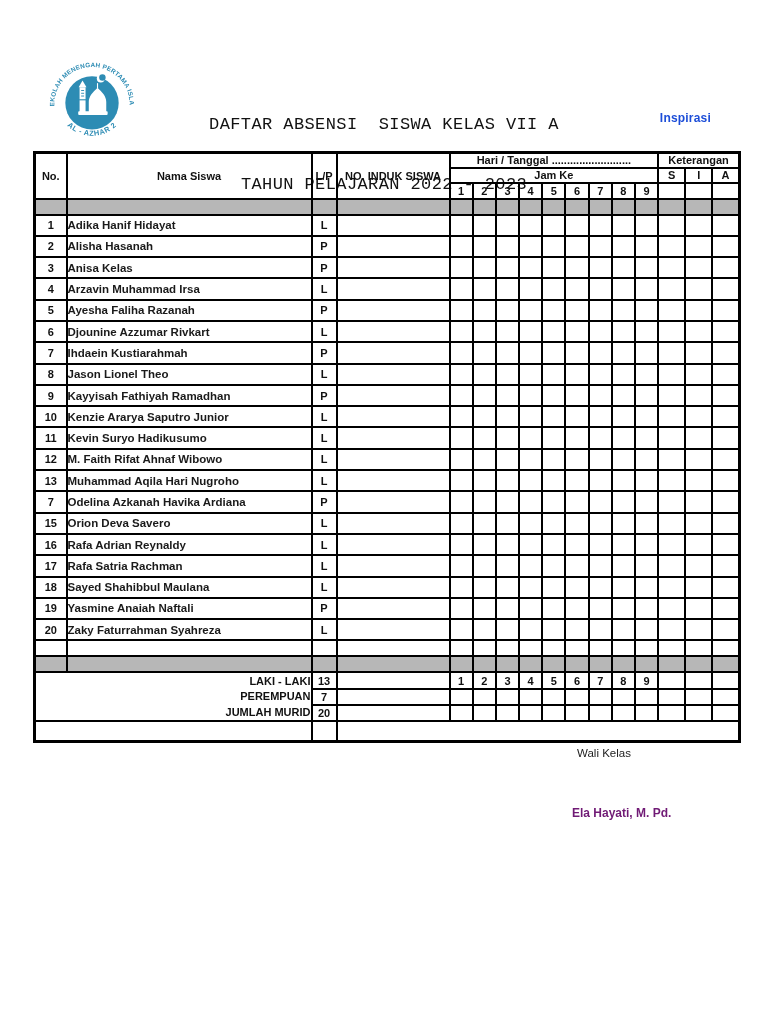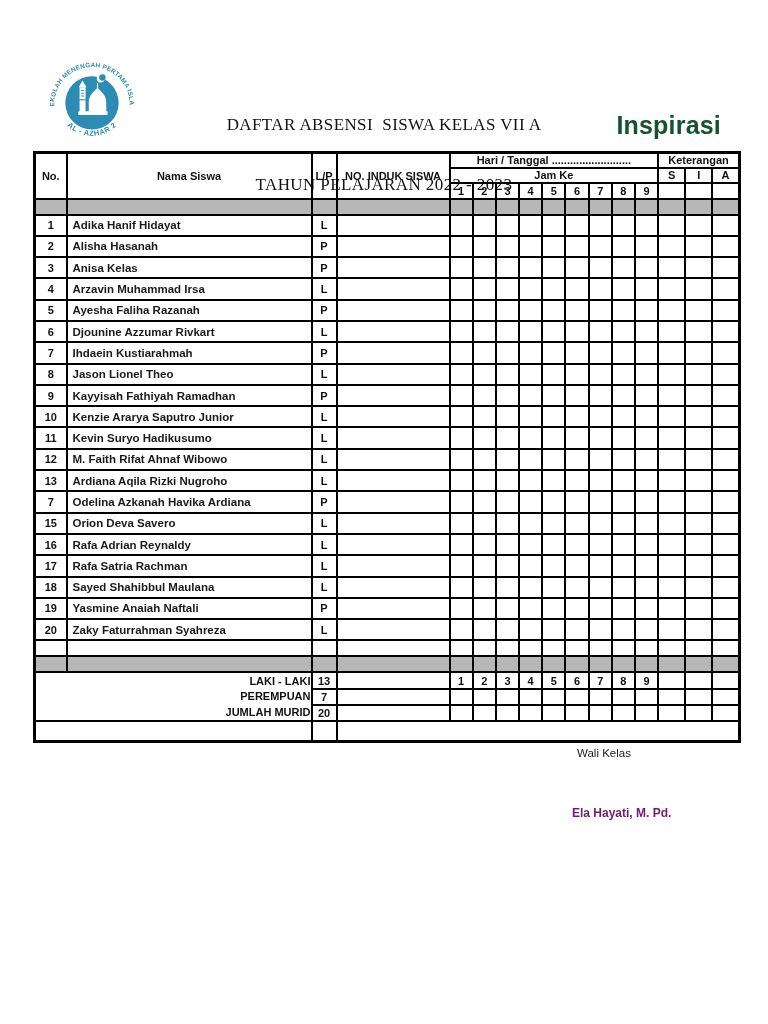--- a/index.html
+++ b/index.html
@@ -3,33 +3,33 @@
 <meta charset="utf-8">
 <style>
   :root{ --blue:#2d8cb4; --gray:#b7b7b7; }
   html,body{margin:0;padding:0;background:#ffffff;}
   .page{position:relative;width:768px;height:1024px;background:#fff;overflow:hidden;
         font-family:"Liberation Sans",sans-serif;color:#111;}
   
   .logo{position:absolute;left:46px;top:56px;width:92px;height:92px;}
   .logo text{font-family:"Liberation Sans",sans-serif;font-weight:bold;fill:var(--blue);}
   .title-block{position:absolute;left:120px;top:75px;width:528px;text-align:center;
-        font-family:Liberation Serif, serif;font-size:17px;line-height:20px;
+        font-family:Liberation Mono, monospace;font-size:17px;line-height:20px;
         letter-spacing:.4px;color:#121212;white-space:pre;}
-  .brand{position:absolute;right:47px;top:111px;font-size:25px;font-weight:bold;
-        letter-spacing:.2px;color:#14532d;}
+  .brand{position:absolute;right:57px;top:111px;font-size:12px;font-weight:bold;
+        letter-spacing:.2px;color:#1d4ed8;}
   
   table.att{position:absolute;left:33px;top:151px;width:705px;border-collapse:collapse;
         table-layout:fixed;border:3px solid #000;}
   .att th,.att td{border:2px solid #000;padding:0;margin:0;font-size:11px;font-weight:bold;
         text-align:center;vertical-align:middle;overflow:hidden;white-space:nowrap;color:#111;}
   tr.hr1{height:15px} tr.hr2{height:15px} tr.hr3{height:16px}
   tr.sep td{background:var(--gray);height:14px;}
   tr.student{height:21.3px;}
-  tr.student td.name{text-align:left;padding-left:5px;font-size:11.5px;color:#1a1a1a;}
+  tr.student td.name{text-align:left;font-size:11.5px;color:#1a1a1a;}
   tr.spacer{height:16px;}
   tr.sum0{height:16px} tr.sum1{height:15px} tr.sum2{height:15px}
   td.sum-label{vertical-align:middle;padding:0;}
   .sum-label-line{height:15.3px;line-height:15.3px;font-weight:bold;font-size:11px;text-align:right;}
   .sum-label-line:first-child{height:16px;line-height:16px;}
   tr.final{height:20px;}
   
   .wali{position:absolute;left:577px;top:747px;font-size:11.5px;color:#222;}
   .teacher{position:absolute;left:572px;top:806px;font-size:12px;font-weight:bold;color:#701a75;}
 </style>
@@ -351,21 +351,21 @@
           <td class="jam"></td>
           <td class="jam"></td>
           <td class="jam"></td>
           <td class="jam"></td>
           <td class="ket"></td>
           <td class="ket"></td>
           <td class="ket"></td>
         </tr>
         <tr class="student">
           <td class="num">13</td>
-          <td class="name">Ardiana Aqila Rizki Nugroho</td>
+          <td class="name">Muhammad Aqila Hari Nugroho</td>
           <td class="lp">L</td>
           <td class="induk"></td>
           <td class="jam"></td>
           <td class="jam"></td>
           <td class="jam"></td>
           <td class="jam"></td>
           <td class="jam"></td>
           <td class="jam"></td>
           <td class="jam"></td>
           <td class="jam"></td>

